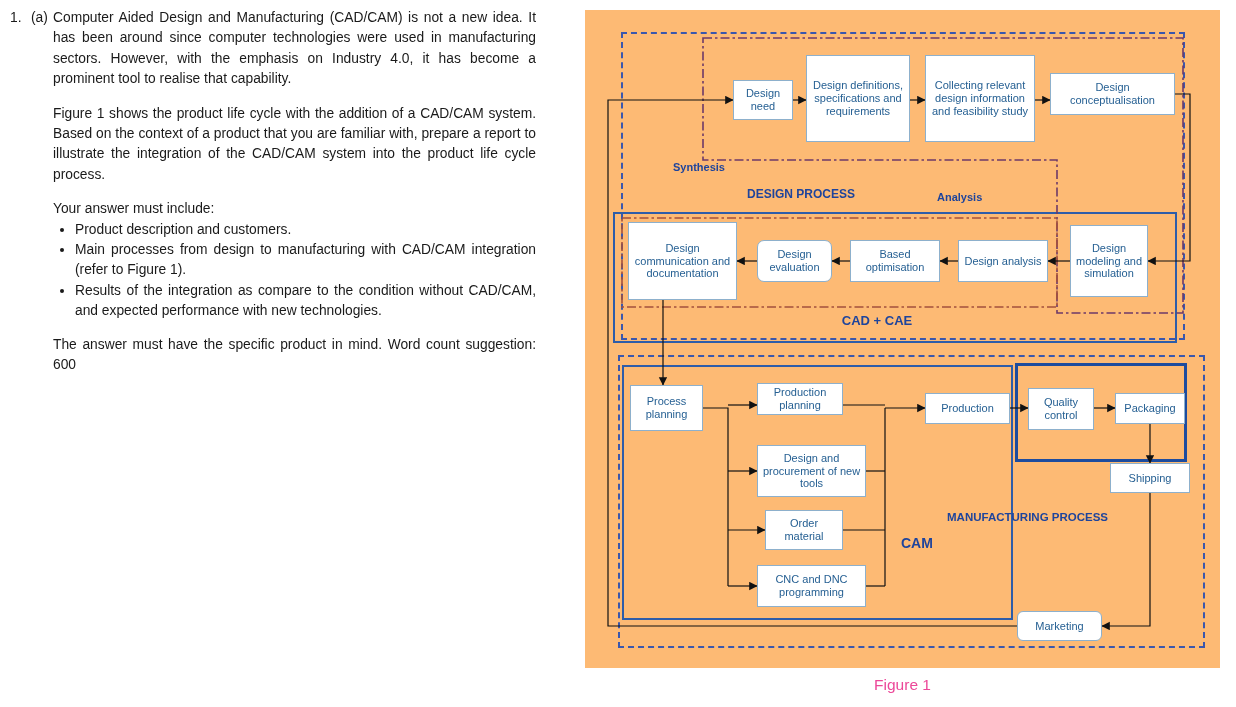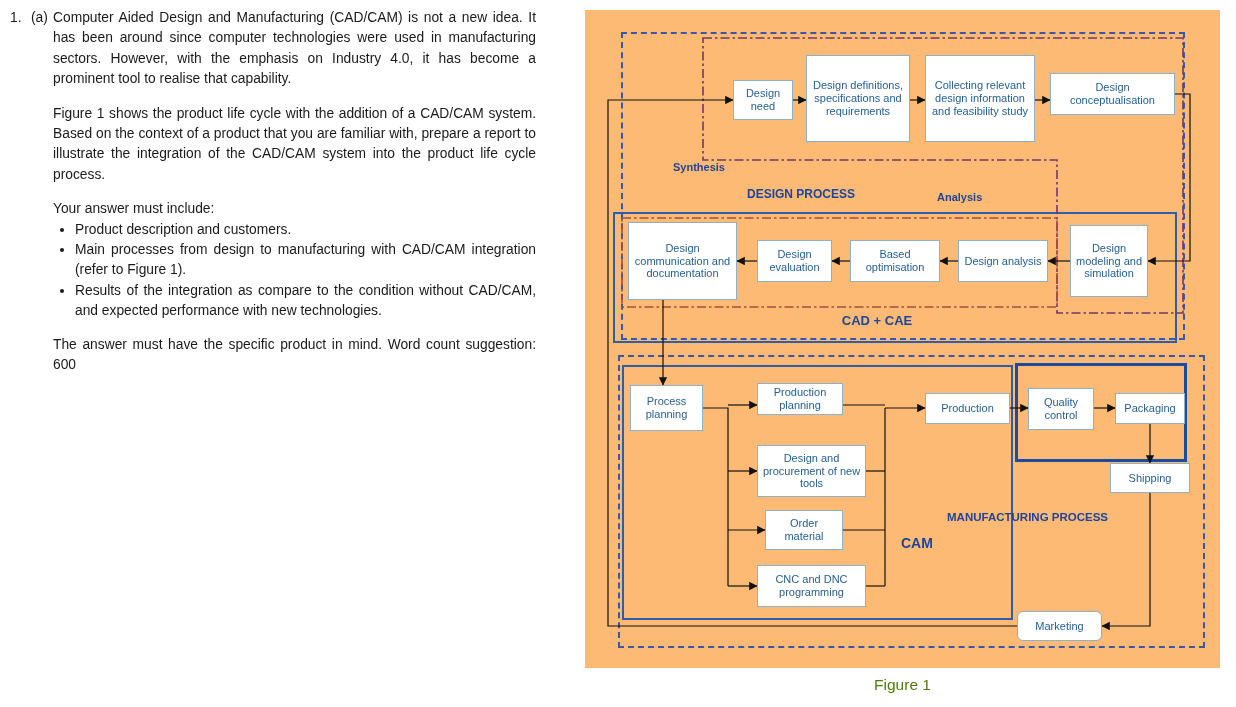--- a/index.html
+++ b/index.html
@@ -31,21 +31,21 @@
   .dbox{
     position:absolute;background:#ffffff;border:1px solid #8db0cc;
     color:#266093;font-size:11px;line-height:1.18;
     display:flex;align-items:center;justify-content:center;text-align:center;
     padding:2px 3px;box-sizing:border-box;
   }
   .lbl{position:absolute;color:#1e449c;font-weight:bold;white-space:nowrap;}
   .arrow-layer{position:absolute;left:0;top:0;pointer-events:none;}
   .figure-caption{
     position:absolute;left:585px;top:676px;width:635px;
-    text-align:center;font-size:15.5px;color:#4d7c0f;
+    text-align:center;font-size:15.5px;color:#ec4899;
   }
 </style>
 </head>
 <body>
 
 <div class="question-block">
   <span class="q-num">1.</span>
   <span class="q-letter">(a)</span>
   <div class="q-body">
     <p>Computer Aided Design and Manufacturing (CAD/CAM) is not a new idea. It has been around since computer technologies were used in manufacturing sectors. However, with the emphasis on Industry 4.0, it has become a prominent tool to realise that capability.</p>
@@ -106,21 +106,21 @@
       <path d="M432 616 H23 V90 H148" marker-end="url(#ah)"></path>
     </g>
   </svg>
 
   <div class="dbox" style="left:148px;top:70px;width:60px;height:40px;">Design need</div>
   <div class="dbox" style="left:221px;top:45px;width:104px;height:87px;">Design definitions, specifications and requirements</div>
   <div class="dbox" style="left:340px;top:45px;width:110px;height:87px;">Collecting relevant design information and feasibility study</div>
   <div class="dbox" style="left:465px;top:63px;width:125px;height:42px;">Design conceptualisation</div>
 
   <div class="dbox" style="left:43px;top:212px;width:109px;height:78px;">Design communication and documentation</div>
-  <div class="dbox" style="left:172px;top:230px;width:75px;height:42px;">Design evaluation</div>
+  <div class="dbox" style="left:172px;top:230px;width:75px;height:42px;border-radius:7px;">Design evaluation</div>
   <div class="dbox" style="left:265px;top:230px;width:90px;height:42px;">Based optimisation</div>
   <div class="dbox" style="left:373px;top:230px;width:90px;height:42px;">Design analysis</div>
   <div class="dbox" style="left:485px;top:215px;width:78px;height:72px;">Design modeling and simulation</div>
 
   <div class="dbox" style="left:45px;top:375px;width:73px;height:46px;">Process planning</div>
   <div class="dbox" style="left:172px;top:373px;width:86px;height:32px;">Production planning</div>
   <div class="dbox" style="left:172px;top:435px;width:109px;height:52px;">Design and procurement of new tools</div>
   <div class="dbox" style="left:180px;top:500px;width:78px;height:40px;">Order material</div>
   <div class="dbox" style="left:172px;top:555px;width:109px;height:42px;">CNC and DNC programming</div>
 

